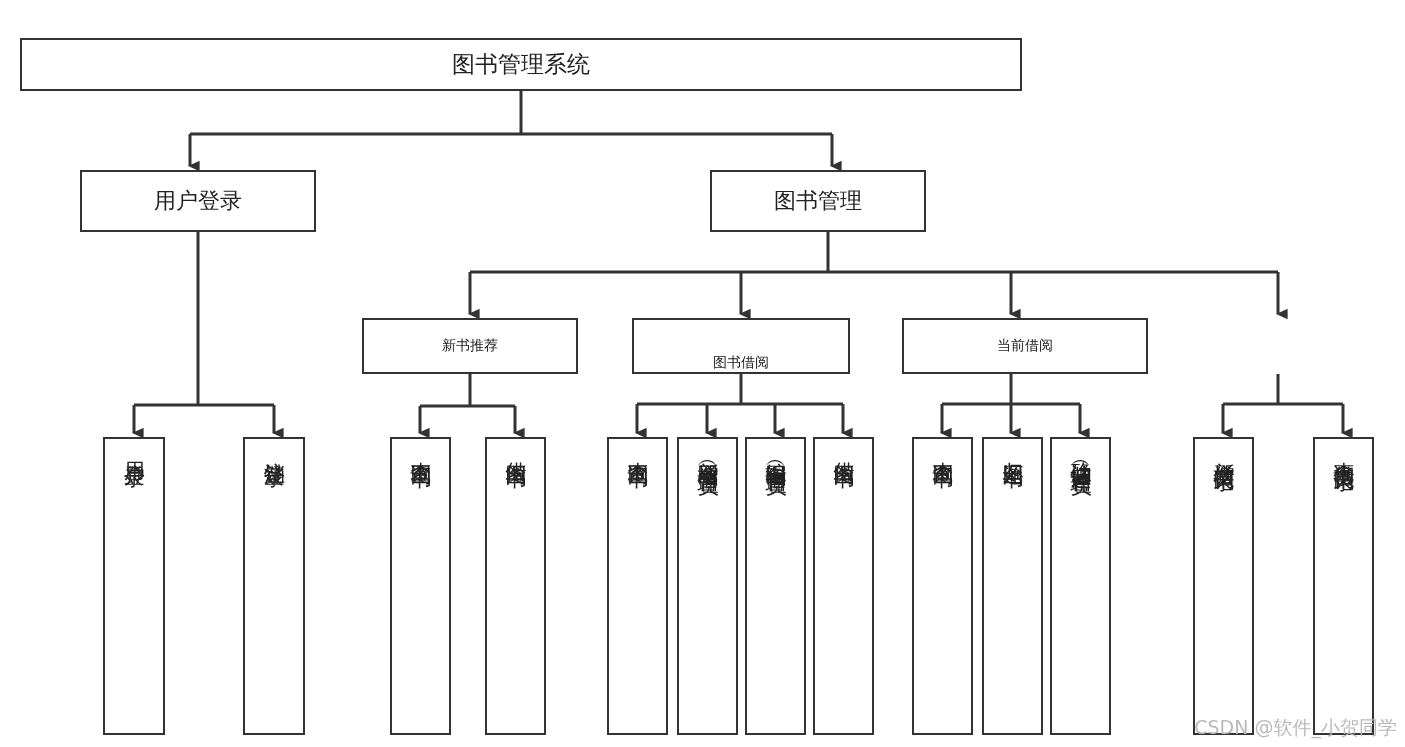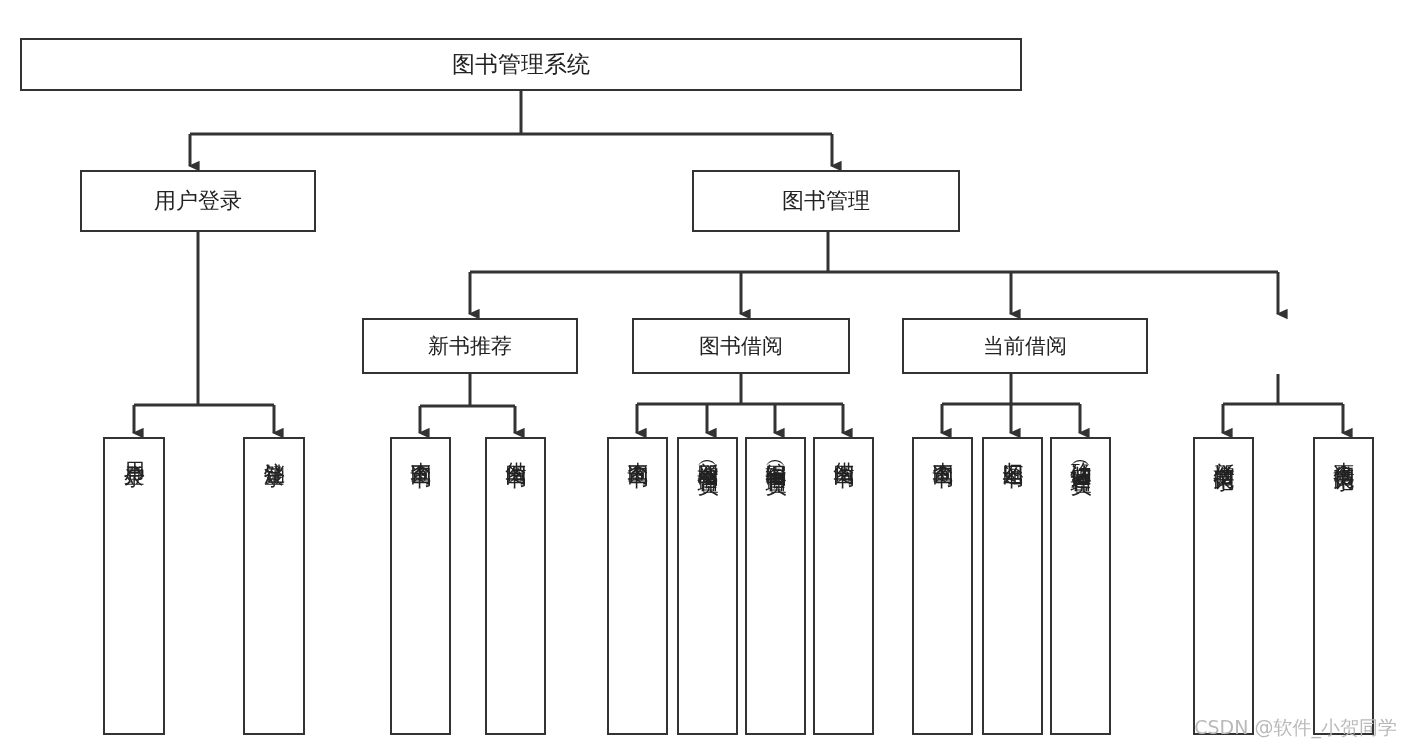--- a/index.html
+++ b/index.html
@@ -37,21 +37,21 @@
   }
   .node .label {
     color: #222222;
     font-weight: 400;
     line-height: 1.28;
     text-align: center;
     white-space: nowrap;
   }
   .node.root .label { font-size: 23px; }
   .node.lvl2 .label { font-size: 22px; }
-  .node.lvl3 .label { font-size: 21px; }
+  .node.lvl3 .label { font-size: 14px; }
 
   
   .node.leaf {
     align-items: flex-start;
     justify-content: center;
     padding-top: 6px;
   }
   .node.leaf .label {
     font-size: 21px;
     writing-mode: vertical-rl;
@@ -127,28 +127,28 @@
     </g>
   </svg>
 
   <div class="node root" style="left:20px; top:13px; width:1002px; height:53px;margin-top:25px;">
     <span class="label">图书管理系统</span>
   </div>
 
   <div class="node lvl2" style="left:80px; top:170px; width:236px; height:62px;">
     <span class="label">用户登录</span>
   </div>
-  <div class="node lvl2" style="left:692px; top:170px; width:268px; height:62px;">
+  <div class="node lvl2" style="left:710px; top:170px; width:216px; height:62px;">
     <span class="label">图书管理</span>
   </div>
 
   <div class="node lvl3" style="left:362px; top:318px; width:216px; height:56px;">
     <span class="label">新书推荐</span>
   </div>
-  <div class="node lvl3" style="left:632px; top:318px; width:218px; height:56px;">
+  <div class="node lvl3" style="left:632px; top:318px; width:218px; height:56px;align-items:flex-end;">
     <span class="label">图书借阅</span>
   </div>
   <div class="node lvl3" style="left:902px; top:318px; width:246px; height:56px;">
     <span class="label">当前借阅</span>
   </div>
 
   <div class="node leaf" style="left:103px; top:437px; width:62px; height:298px;">
     <span class="label">用户登录</span>
   </div>
   <div class="node leaf" style="left:243px; top:437px; width:62px; height:298px;">

